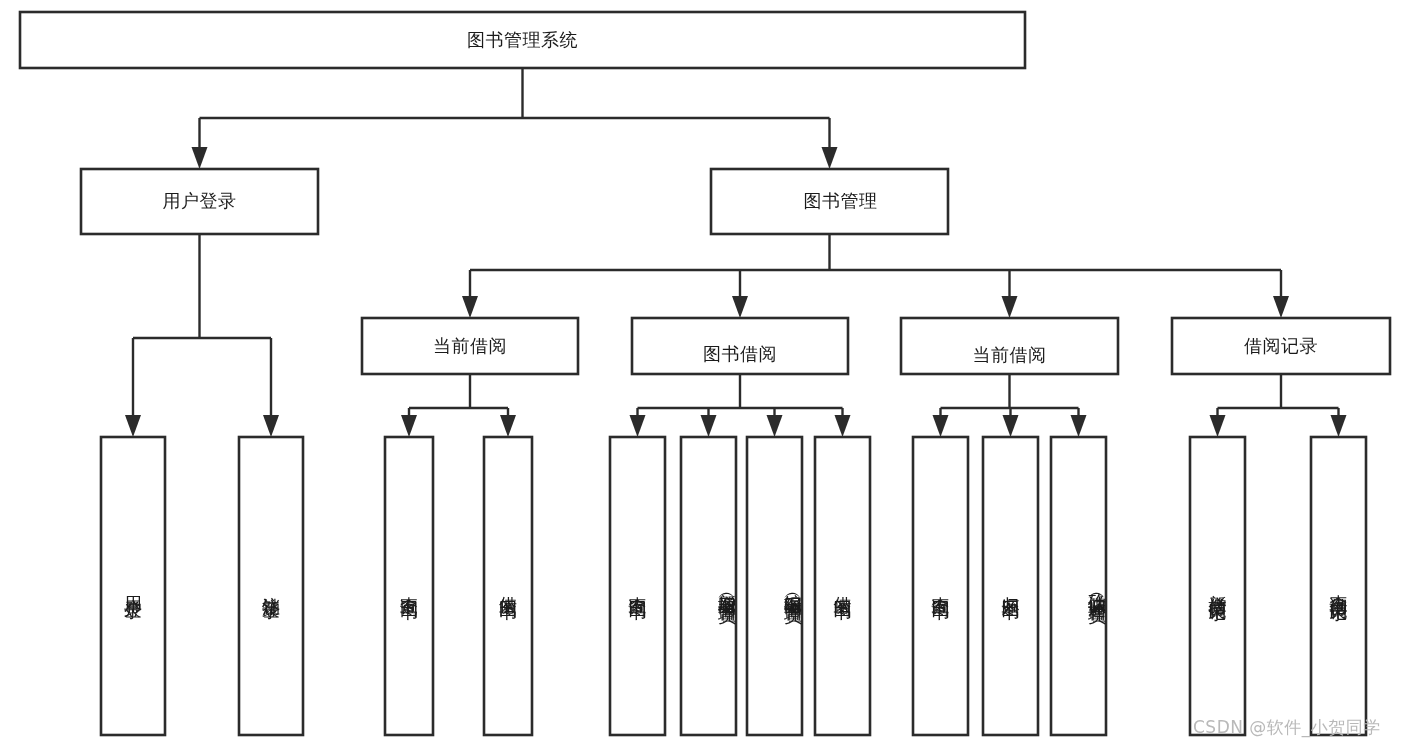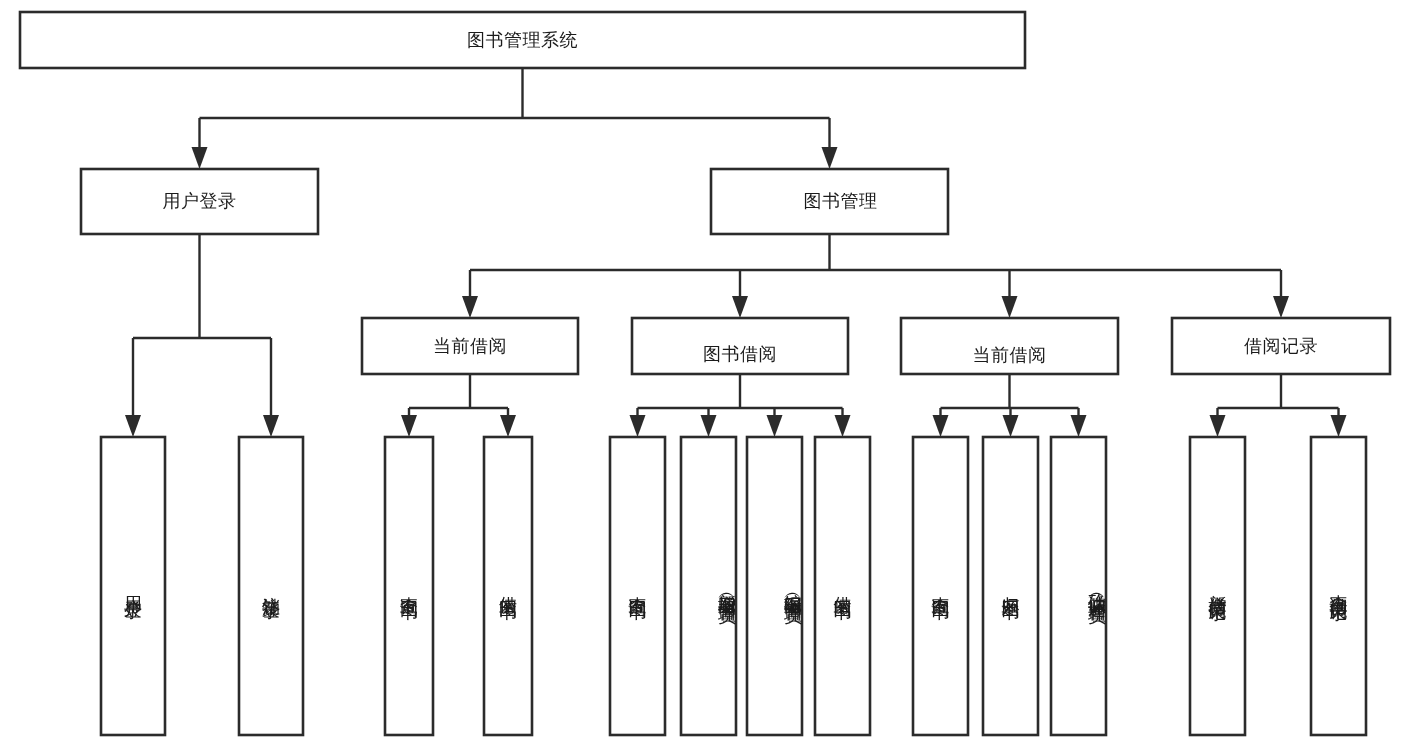--- a/index.html
+++ b/index.html
@@ -180,14 +180,15 @@
       <div class="node-label vertical top-aligned" style="left: 681px; top: 437px; width: 55px; height: 298px;">新增图书（管理员）</div>
       <div class="node-label vertical top-aligned" style="left: 747px; top: 437px; width: 55px; height: 298px;">编辑图书（管理员）</div>
       <div class="node-label vertical" style="left: 815px; top: 437px; width: 55px; height: 298px;">借阅图书</div>
       <div class="node-label vertical" style="left: 913px; top: 437px; width: 55px; height: 298px;">查询图书</div>
       <div class="node-label vertical" style="left: 983px; top: 437px; width: 55px; height: 298px;">归还图书</div>
       <div class="node-label vertical top-aligned" style="left: 1051px; top: 437px; width: 55px; height: 298px;">确认归还（管理员）</div>
       <div class="node-label vertical" style="left: 1190px; top: 437px; width: 55px; height: 298px;">新增借阅记录</div>
       <div class="node-label vertical" style="left: 1311px; top: 437px; width: 55px; height: 298px;">查询借阅记录</div>
     </div>
 
+  <div class="watermark" style="left: 1193px; top: 716px; color: rgb(185, 185, 185);">CSDN @软件_小贺同学</div>
 
 </div>
 
 </body></html>

